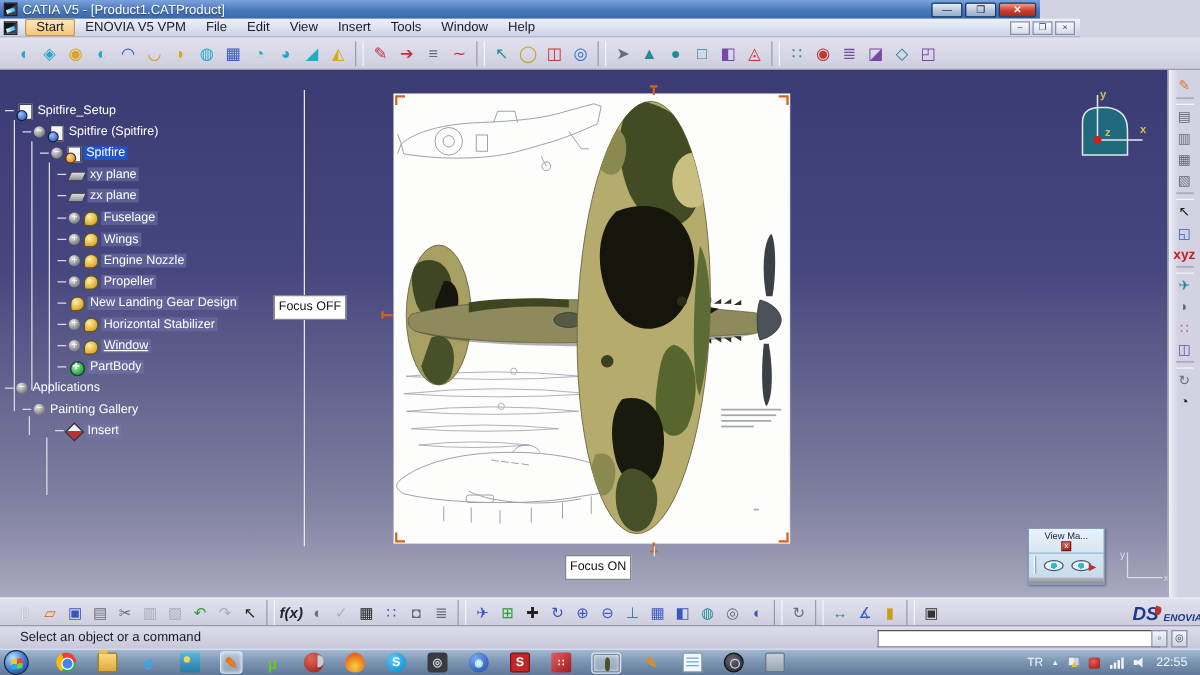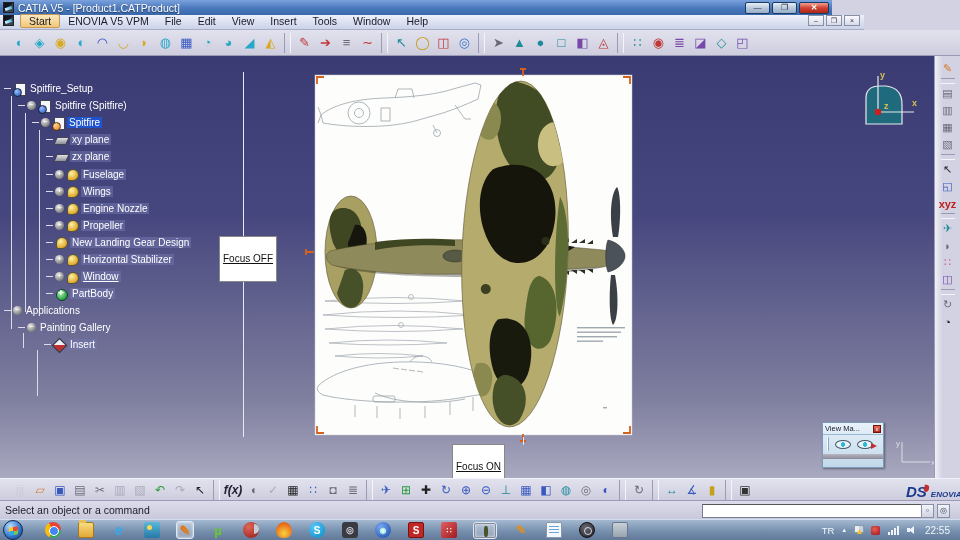--- a/index.html
+++ b/index.html
@@ -9,21 +9,21 @@
   
   .titlebar { position:absolute; left:0; top:0; width:832px; height:15px; background:linear-gradient(#7aa2dc,#4a78bc 55%,#3a68ac); display:flex; align-items:center; padding:0 3px; }
   .app-logo { width:11px; height:11px; margin-right:4px; background:linear-gradient(135deg,#10141c 40%,#3a4450 60%); border:1px solid #222; position:relative; flex:none; }
   .app-logo::after { content:""; position:absolute; left:1px; top:4px; width:7px; height:3px; background:linear-gradient(90deg,#e8f4ff,#40b8e8); transform:rotate(-20deg); }
   .title-text { color:#fff; font-size:10.5px; text-shadow:0 1px 1px rgba(0,0,0,.5); }
   .winbtns { margin-left:auto; display:flex; gap:2px; }
   .wbtn { width:25px; height:12px; border:1px solid #1a3a66; border-radius:2px; background:linear-gradient(#e8eef8,#b8c8dc 50%,#98aec8); color:#223; font-size:8px; line-height:10px; text-align:center; }
   .wbtn.close { width:30px; background:linear-gradient(#f0a090,#d04030 50%,#a82818); color:#fff; font-weight:bold; }
 
   
-  .menubar { position:absolute; left:0; top:15px; width:864px; height:15px; background:linear-gradient(#eef1fa,#ccd2e8); border-bottom:1px solid #a8aec8; display:flex; font-size:10.5px; color:#1a1a2a; }
+  .menubar { position:absolute; left:0; top:15px; width:864px; height:15px; background:linear-gradient(#eef1fa,#ccd2e8); border-bottom:1px solid #a8aec8; display:flex; align-items:center; font-size:10.5px; color:#1a1a2a; }
   .menubar .app-logo { margin:0 6px 0 3px; }
   .menu-item { padding:0 8px; height:13px; line-height:13px; }
   .menu-item.active { background:linear-gradient(#fae8c0,#f0c878); border:1px solid #c89858; border-radius:2px; }
   .mdibtns { margin-left:auto; display:flex; gap:2px; margin-right:4px; }
   .mdibtn { width:16px; height:11px; border:1px solid #8890a8; background:linear-gradient(#fafafe,#d8dce8); font-size:7px; line-height:9px; text-align:center; color:#334; }
 
   
   .toolbar-top { position:absolute; left:0; top:30px; width:960px; height:26px; background:linear-gradient(#e2e2ee,#cdcdde); border-bottom:1px solid #9a9ab4; display:flex; align-items:center; padding-left:8px; }
   .tbicon { width:19px; height:19px; margin:0 1px; border-radius:2px; display:flex; align-items:center; justify-content:center; font-size:13px; flex:none; }
   .tbicon .g { pointer-events:none; }
@@ -57,47 +57,47 @@
   .ic-body .ticon::after { content:"✚"; position:absolute; left:3px; top:1px; font-size:7px; color:#eaffea; }
   .ic-paint .ticon::before { content:""; position:absolute; left:1px; top:1px; width:9px; height:9px; transform:rotate(45deg); background:linear-gradient(135deg,#f0f0f8 45%,#c03030 45%); border:1px solid #334; }
   .tlabel { padding:0 2px; }
   .hl .tlabel { background:rgba(116,120,176,.5); }
   .sel .tlabel { background:#2054cc; }
   .und .tlabel { text-decoration:underline; }
   .vln { position:absolute; width:1px; background:#dcdce8; }
 
   
   .anno-line { position:absolute; background:#e8e8f2; z-index:3; }
-  .focus-label { position:absolute; background:#fff; border:1px solid #888; color:#111; font-size:10px; padding:16px 3px; line-height:12px; z-index:5;text-decoration:underline; }
+  .focus-label { position:absolute; background:#fff; border:1px solid #888; color:#111; font-size:10px; padding:3px 3px; line-height:12px; z-index:5; }
 
   
   .compass { position:absolute; left:856px; top:70px; z-index:4; }
   
   .mini-axis { position:absolute; left:886px; top:436px; z-index:3; }
 
   
   .palette { position:absolute; left:822px; top:422px; width:62px; height:46px; background:linear-gradient(#e8f2fa,#c2d8ea); border:1px solid #7a9cbc; box-shadow:1px 1px 2px rgba(0,0,0,.4); z-index:6; font-size:7.5px; }
-  .pal-title { display:flex; align-items:center; justify-content:space-between; padding:1px 2px; color:#223; }
+  .pal-title { display:flex; align-items:center; justify-content:space-between; padding:1px 2px; color:#223;flex-direction:column; }
   .pal-close { width:8px; height:8px; background:linear-gradient(#e87060,#b02818); border:1px solid #701408; color:#fff; font-size:6px; line-height:6px; text-align:center; }
   .pal-body { display:flex; align-items:center; gap:6px; padding:2px 4px; border-top:1px solid #9ab8d0; }
   .pal-grip { width:2px; height:14px; border-left:1px solid #fff; border-right:1px solid #88a8c4; }
   .eye { width:16px; height:9px; border-radius:50%; background:radial-gradient(circle at 50% 50%,#30b8d8 0 30%,#e8f4fa 32%); border:1px solid #456; position:relative; }
   .eye.arrow::after { content:""; position:absolute; right:-5px; top:2px; border-left:6px solid #c03030; border-top:3px solid transparent; border-bottom:3px solid transparent; }
   .pal-foot { height:5px; background:linear-gradient(#b8b8c4,#8a8a98); margin-top:1px; }
 
   
   .toolbar-bottom { position:absolute; left:0; top:478px; width:960px; height:22px; background:linear-gradient(#e2e2ee,#cdcdde); border-top:1px solid #f2f2fa; display:flex; align-items:center; padding-left:10px; }
   .toolbar-bottom .tbicon { width:18px; height:18px; font-size:12px; }
   .ds-logo { position:absolute; right:4px; top:479px; width:50px; height:20px; display:flex; align-items:flex-end; }
   .ds-ds { font-size:15px; font-weight:bold; font-style:italic; color:#1a3a8c; line-height:15px; position:relative; }
   .ds-ds::after { content:""; position:absolute; right:-2px; top:1px; width:5px; height:7px; background:#c03030; border-radius:0 60% 60% 60%; transform:rotate(15deg); }
   .ds-catia { font-size:8px; font-weight:bold; font-style:italic; color:#1a3a8c; margin-left:4px; }
 
   
-  .statusbar { position:absolute; left:0; top:500px; width:960px; height:19px; background:linear-gradient(#dcdcec,#c8c8da); border-top:1px solid #9a9ab4; display:flex; align-items:center; font-size:10.5px; color:#1a1a2a; padding-left:5px; }
+  .statusbar { position:absolute; left:0; top:500px; width:960px; height:19px; background:linear-gradient(#dcdcec,#c8c8da); border-top:1px solid #9a9ab4; display:flex; align-items:center; font-size:10.5px; color:#1a1a2a; padding-left:16px; }
   .status-input { position:absolute; left:702px; top:2.5px; width:226px; height:14px; border:1px solid #7a7a94; border-top-color:#555; background:#fff; font-size:9px; padding:0 2px; }
   .status-btn { position:absolute; top:2.5px; width:13px; height:14px; border:1px solid #8890a8; background:linear-gradient(#f4f4fa,#d0d4e0); font-size:8px; line-height:12px; text-align:center; color:#346; }
 
   
   .taskbar { position:absolute; left:0; top:519px; width:960px; height:21px; background:linear-gradient(#a4b8d0,#7690ae 55%,#62799a); border-top:1px solid #cfdef0; display:flex; align-items:center; }
   .orb { width:20px; height:20px; border-radius:50%; margin-left:3px; background:radial-gradient(circle at 35% 30%,#b8e0ff,#3a78cc 55%,#123a78); border:1px solid #0e2a55; position:relative; flex:none; }
   .orb::after { content:""; position:absolute; left:5px; top:6px; width:9px; height:8px; background:conic-gradient(#e84a3a 0 25%,#78c84a 0 50%,#30a8e8 0 75%,#f8c828 0); transform:skewY(-8deg); border-radius:1px; }
   .apps { display:flex; align-items:center; gap:17px; margin-left:22px; }
   .tapp { width:16px; height:16px; position:relative; display:flex; align-items:center; justify-content:center; font-size:11px; font-weight:bold; flex:none; }
   .tapp.active { outline:1px solid #dce8f4; background:rgba(255,255,255,.3); border-radius:2px; box-shadow:inset 0 0 3px rgba(255,255,255,.8); }

